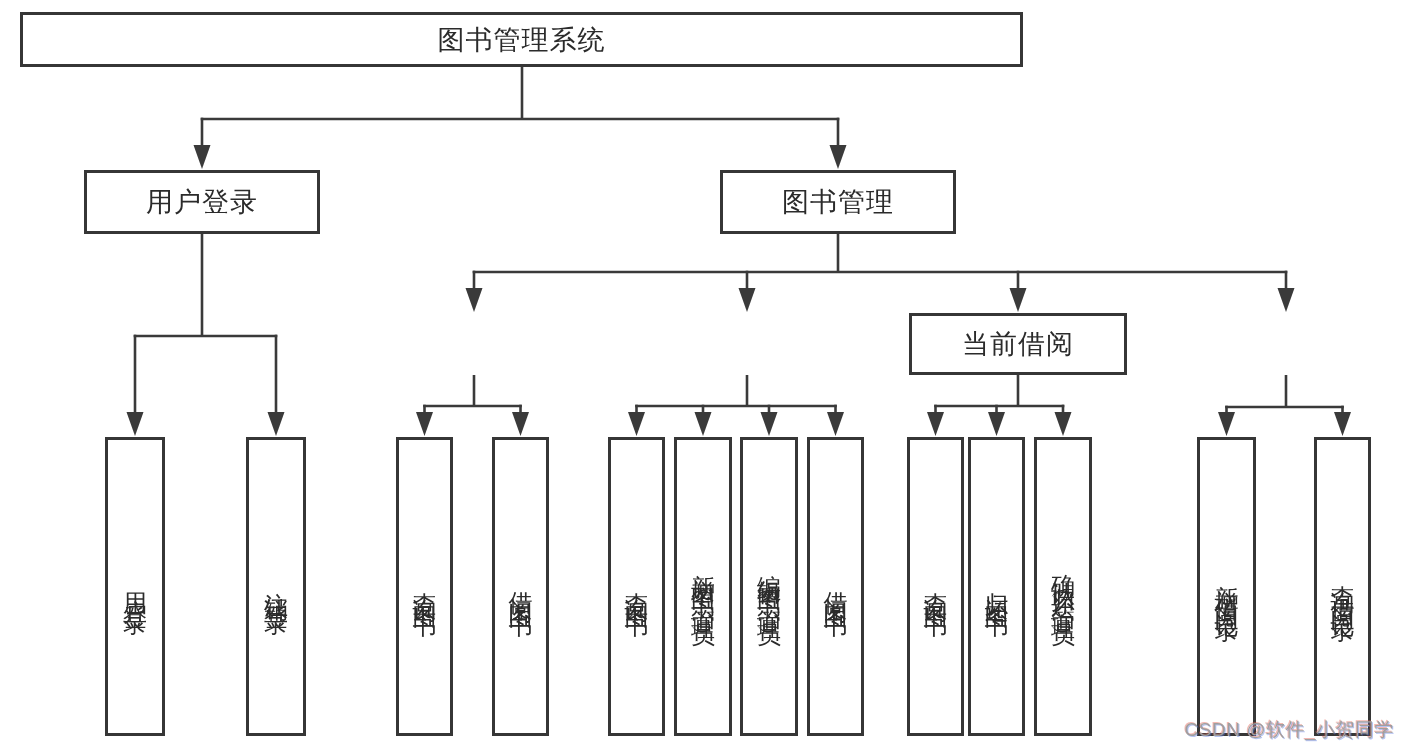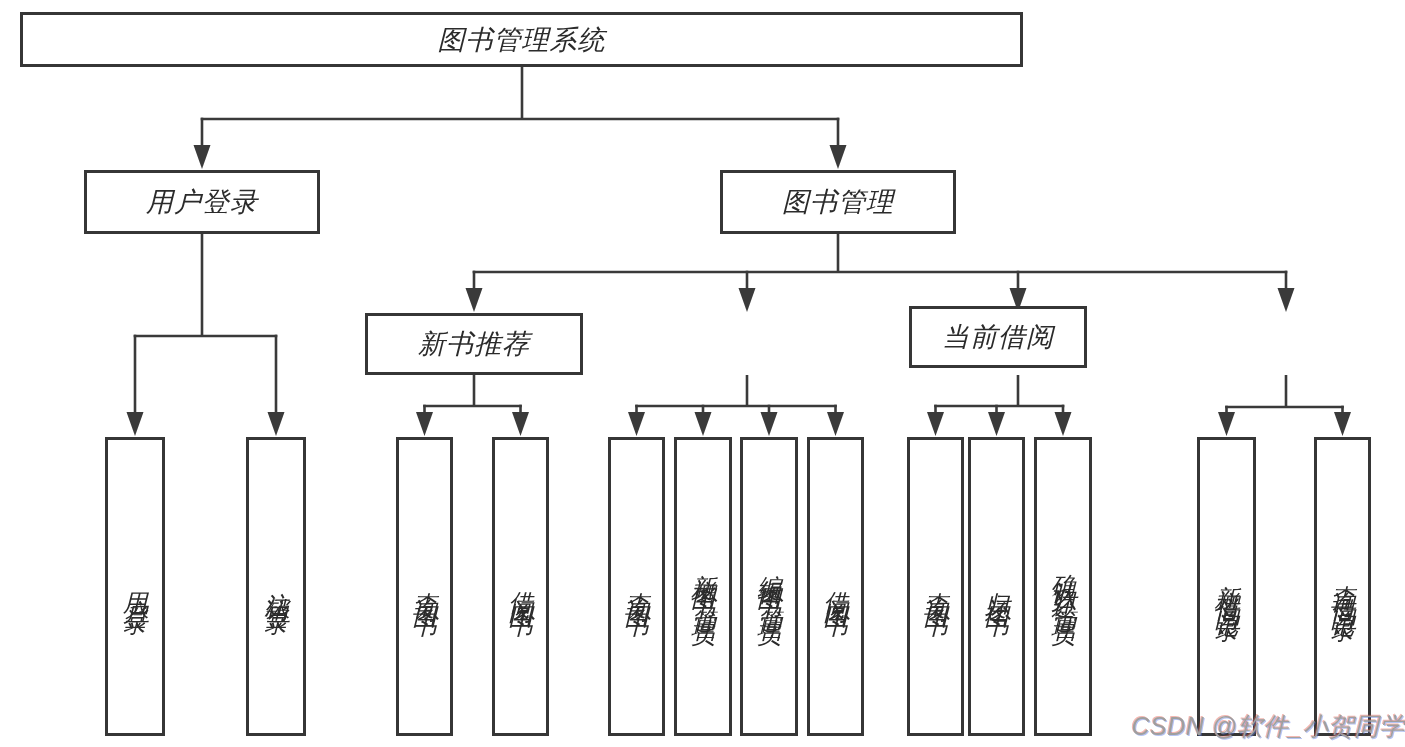--- a/index.html
+++ b/index.html
@@ -10,21 +10,21 @@
     --background: #ffffff;
   }
   html, body { margin: 0; padding: 0; }
   body {
     width: 1405px; height: 747px;
     background: var(--background);
     position: relative;
     overflow: hidden;
     font-family: "Liberation Sans", sans-serif;
   }
-  #canvas { position: absolute; inset: 0; width: 1405px; height: 747px; font-style: italic; }
+  #canvas { position: absolute; inset: 0; width: 1405px; height: 747px; }
   #connector-svg { position: absolute; left: 0; top: 0; z-index: 0; }
   #connector-svg line { stroke: var(--line); stroke-width: 2.6; }
   #connector-svg polygon { fill: var(--line); stroke: none; }
   .box {
     position: absolute;
     box-sizing: border-box;
     border: 3px solid var(--border);
     background: #fff;
     color: var(--text);
     display: flex;
@@ -37,24 +37,24 @@
   .vtext {
     writing-mode: vertical-rl;
     text-orientation: mixed;
     font-size: 24px;
     letter-spacing: 7px;
     line-height: 1;
     color: var(--text);
   }
   .watermark {
     position: absolute;
-    right: 0;
+    right: 11px;
     bottom: 4px;
     z-index: 3;
-    font-size: 25px;
+    font-size: 19px;
     letter-spacing: 0.5px;
     color: var(--watermark);
     text-shadow: -1px -1px 0 rgba(226, 96, 82, 0.45), 1px 1px 0 rgba(92, 122, 230, 0.45);
     white-space: nowrap;
   }
 </style>
 </head>
 <body>
 
 <div id="canvas">
@@ -126,22 +126,21 @@
       <line x1="1342.5" y1="405.7" x2="1342.5" y2="418"></line>
       <polygon points="1334,412 1351,412 1342.5,436"></polygon>
     </g>
   </svg>
 
   <div class="box hbox" style="left:20px;top:12px;width:1003px;height:55px">图书管理系统</div>
 
   <div class="box hbox" style="left:84px;top:170px;width:236px;height:64px">用户登录</div>
   <div class="box hbox" style="left:720px;top:170px;width:236px;height:64px">图书管理</div>
 
-  <div class="box hbox" style="left:365px;top:313px;width:218px;height:62px">新书推荐</div>
-  <div class="box hbox" style="left:909px;top:306px;width:178px;height:62px">当前借阅</div>
+  <div class="box hbox" style="left:909px;top:313px;width:218px;height:62px">当前借阅</div>
 
   <div class="box vbox" style="left:105px;top:437px;width:60px;height:299px">
     <span class="vtext">用户登录</span>
   </div>
   <div class="box vbox" style="left:246px;top:437px;width:60px;height:299px">
     <span class="vtext">注销登录</span>
   </div>
 
   <div class="box vbox" style="left:396px;top:437px;width:57px;height:299px">
     <span class="vtext">查询图书</span>

